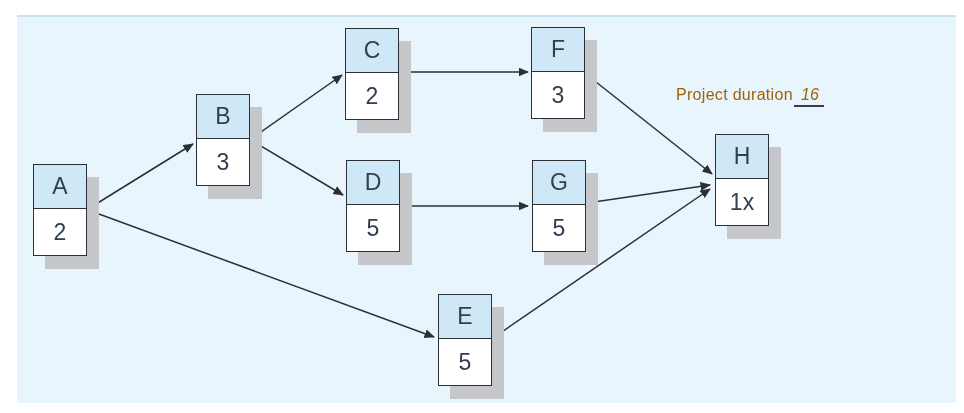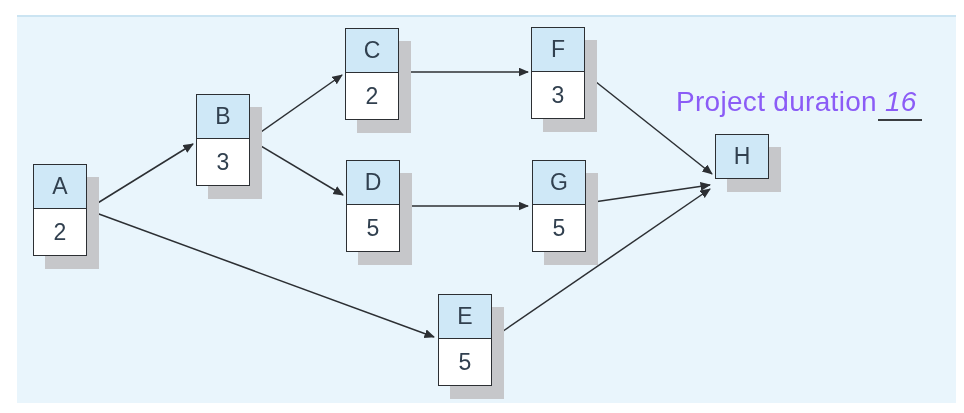--- a/index.html
+++ b/index.html
@@ -54,22 +54,22 @@
     height: 45px;
     background: #cfe8f7;
   }
   .node .cell.bottom {
     height: 47px;
     background: #ffffff;
     border-top: none;
   }
   .annotation {
     position: absolute;
-    font-size: 28px;
-    color: #8b5cf6;
+    font-size: 16px;
+    color: #a16207;
     white-space: nowrap;
     letter-spacing: 0.3px;
   }
   .annotation .blank-value {
     display: inline-block;
     font-style: italic;
     padding: 0 5px 1px 7px;
     margin-left: 1px;
     border-bottom: 2px solid #3a3d40;
   }
@@ -122,19 +122,20 @@
   <div class="node" style="left:531px; top:27px;">
     <div class="cell top">F</div>
     <div class="cell bottom">3</div>
   </div>
   <div class="node" style="left:532px; top:160px;">
     <div class="cell top">G</div>
     <div class="cell bottom">5</div>
   </div>
   <div class="node" style="left:715px; top:134px;">
     <div class="cell top">H</div>
+    <div class="cell bottom">1x</div>
   </div>
 
   <div class="annotation" style="left:676px; top:86px;">
     <span>Project duration</span><span class="blank-value">16</span>
   </div>
 
 </div>
 
 </body></html>

